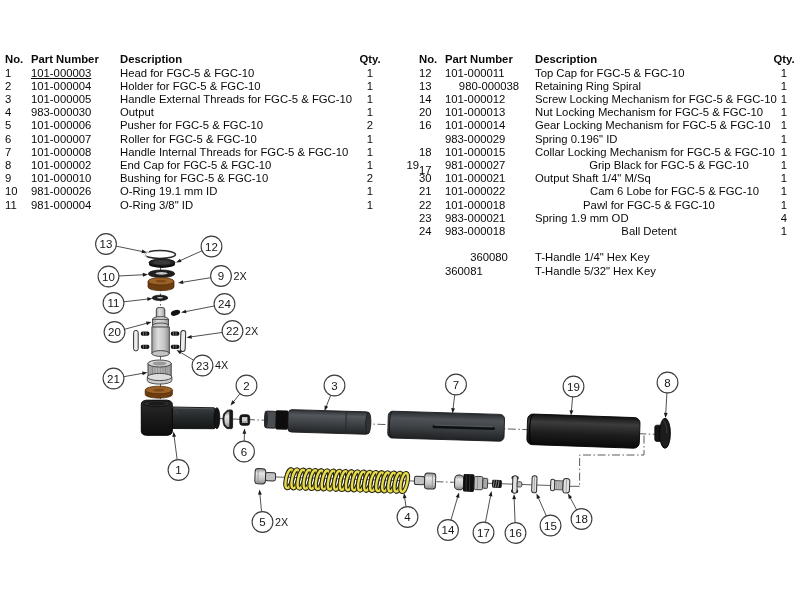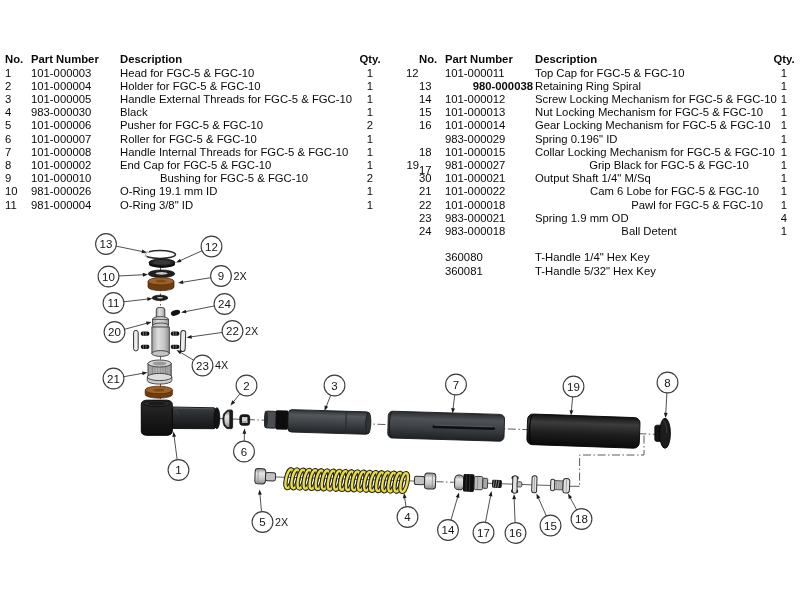--- a/index.html
+++ b/index.html
@@ -18,40 +18,40 @@
 
   <div class="ptable" id="table-left" style="left: 0px; top: 53.4px;">
       <div class="prow hdr" style="top: 0px;">
         <span class="hcell" style="left: 5px; width: 24px; text-align: left; display: inline-block;">No.</span>
         <span class="hcell" style="left: 31px; width: 86px; text-align: left; display: inline-block;">Part Number</span>
         <span class="hcell" style="left: 120px; width: 228px; text-align: left; display: inline-block;">Description</span>
         <span class="hcell" style="left: 350px; width: 40px; text-align: center; display: inline-block;">Qty.</span>
       </div>
       <div class="prow" style="top: 13.2px;">
         <span class="c-no" style="left: 5px; width: 24px; text-align: left; display: inline-block;">1</span>
-        <span class="c-pn" style="left: 31px; width: 86px; text-align: left; display: inline-block;">101-000003</span>
+        <span class="c-pn" style="left: 31px; width: 86px; text-align: left; display: inline-block; text-decoration: underline;">101-000003</span>
         <span class="c-desc" style="left: 120px; width: 228px; text-align: left; display: inline-block;">Head for FGC-5 &amp; FGC-10</span>
         <span class="c-qty" style="left: 350px; width: 40px; text-align: center; display: inline-block;">1</span>
       </div>
       <div class="prow" style="top: 26.4px;">
         <span class="c-no" style="left: 5px; width: 24px; text-align: left; display: inline-block;">2</span>
         <span class="c-pn" style="left: 31px; width: 86px; text-align: left; display: inline-block;">101-000004</span>
         <span class="c-desc" style="left: 120px; width: 228px; text-align: left; display: inline-block;">Holder for FGC-5 &amp; FGC-10</span>
         <span class="c-qty" style="left: 350px; width: 40px; text-align: center; display: inline-block;">1</span>
       </div>
       <div class="prow" style="top: 39.6px;">
         <span class="c-no" style="left: 5px; width: 24px; text-align: left; display: inline-block;">3</span>
         <span class="c-pn" style="left: 31px; width: 86px; text-align: left; display: inline-block;">101-000005</span>
         <span class="c-desc" style="left: 120px; width: 228px; text-align: left; display: inline-block;">Handle External Threads for FGC-5 &amp; FGC-10</span>
         <span class="c-qty" style="left: 350px; width: 40px; text-align: center; display: inline-block;">1</span>
       </div>
       <div class="prow" style="top: 52.8px;">
         <span class="c-no" style="left: 5px; width: 24px; text-align: left; display: inline-block;">4</span>
         <span class="c-pn" style="left: 31px; width: 86px; text-align: left; display: inline-block;">983-000030</span>
-        <span class="c-desc" style="left: 120px; width: 228px; text-align: left; display: inline-block;">Black</span>
+        <span class="c-desc" style="left: 120px; width: 228px; text-align: left; display: inline-block;">Output</span>
         <span class="c-qty" style="left: 350px; width: 40px; text-align: center; display: inline-block;">1</span>
       </div>
       <div class="prow" style="top: 66px;">
         <span class="c-no" style="left: 5px; width: 24px; text-align: left; display: inline-block;">5</span>
         <span class="c-pn" style="left: 31px; width: 86px; text-align: left; display: inline-block;">101-000006</span>
         <span class="c-desc" style="left: 120px; width: 228px; text-align: left; display: inline-block;">Pusher for FGC-5 &amp; FGC-10</span>
         <span class="c-qty" style="left: 350px; width: 40px; text-align: center; display: inline-block;">2</span>
       </div>
       <div class="prow" style="top: 79.2px;">
         <span class="c-no" style="left: 5px; width: 24px; text-align: left; display: inline-block;">6</span>
@@ -67,21 +67,21 @@
       </div>
       <div class="prow" style="top: 105.6px;">
         <span class="c-no" style="left: 5px; width: 24px; text-align: left; display: inline-block;">8</span>
         <span class="c-pn" style="left: 31px; width: 86px; text-align: left; display: inline-block;">101-000002</span>
         <span class="c-desc" style="left: 120px; width: 228px; text-align: left; display: inline-block;">End Cap for FGC-5 &amp; FGC-10</span>
         <span class="c-qty" style="left: 350px; width: 40px; text-align: center; display: inline-block;">1</span>
       </div>
       <div class="prow" style="top: 118.8px;">
         <span class="c-no" style="left: 5px; width: 24px; text-align: left; display: inline-block;">9</span>
         <span class="c-pn" style="left: 31px; width: 86px; text-align: left; display: inline-block;">101-000010</span>
-        <span class="c-desc" style="left: 120px; width: 228px; text-align: center; display: inline-block;">Bushing for FGC-5 &amp; FGC-10</span>
+        <span class="c-desc" style="left: 120px; width: 228px; text-align: left; display: inline-block;">Bushing for FGC-5 &amp; FGC-10</span>
         <span class="c-qty" style="left: 350px; width: 40px; text-align: center; display: inline-block;">2</span>
       </div>
       <div class="prow" style="top: 132px;">
         <span class="c-no" style="left: 5px; width: 24px; text-align: left; display: inline-block;">10</span>
         <span class="c-pn" style="left: 31px; width: 86px; text-align: left; display: inline-block;">981-000026</span>
         <span class="c-desc" style="left: 120px; width: 228px; text-align: left; display: inline-block;">O-Ring 19.1 mm ID</span>
         <span class="c-qty" style="left: 350px; width: 40px; text-align: center; display: inline-block;">1</span>
       </div>
       <div class="prow" style="top: 145.2px;">
         <span class="c-no" style="left: 5px; width: 24px; text-align: left; display: inline-block;">11</span>
@@ -91,39 +91,39 @@
       </div>
     </div>
   <div class="ptable" id="table-right" style="left: 0px; top: 53.4px;">
       <div class="prow hdr" style="top: 0px;">
         <span class="hcell" style="left: 419px; width: 24px; text-align: left; display: inline-block;">No.</span>
         <span class="hcell" style="left: 445px; width: 88px; text-align: left; display: inline-block;">Part Number</span>
         <span class="hcell" style="left: 535px; width: 228px; text-align: left; display: inline-block;">Description</span>
         <span class="hcell" style="left: 764px; width: 40px; text-align: center; display: inline-block;">Qty.</span>
       </div>
       <div class="prow" style="top: 13.2px;">
-        <span class="c-no" style="left: 406px; width: 24px; text-align: left; display: inline-block;">12</span>
+        <span class="c-no" style="left: 419px; width: 24px; text-align: left; display: inline-block;">12</span>
         <span class="c-pn" style="left: 445px; width: 88px; text-align: left; display: inline-block;">101-000011</span>
         <span class="c-desc" style="left: 535px; width: 228px; text-align: left; display: inline-block;">Top Cap for FGC-5 &amp; FGC-10</span>
         <span class="c-qty" style="left: 764px; width: 40px; text-align: center; display: inline-block;">1</span>
       </div>
       <div class="prow" style="top: 26.4px;">
         <span class="c-no" style="left: 419px; width: 24px; text-align: left; display: inline-block;">13</span>
-        <span class="c-pn" style="left: 445px; width: 88px; text-align: right; display: inline-block; font-weight: bold;">980-000038</span>
+        <span class="c-pn" style="left: 445px; width: 88px; text-align: center; display: inline-block;">980-000038</span>
         <span class="c-desc" style="left: 535px; width: 228px; text-align: left; display: inline-block;">Retaining Ring Spiral</span>
         <span class="c-qty" style="left: 764px; width: 40px; text-align: center; display: inline-block;">1</span>
       </div>
       <div class="prow" style="top: 39.6px;">
         <span class="c-no" style="left: 419px; width: 24px; text-align: left; display: inline-block;">14</span>
         <span class="c-pn" style="left: 445px; width: 88px; text-align: left; display: inline-block;">101-000012</span>
         <span class="c-desc" style="left: 535px; width: 228px; text-align: left; display: inline-block;">Screw Locking Mechanism for FGC-5 &amp; FGC-10</span>
         <span class="c-qty" style="left: 764px; width: 40px; text-align: center; display: inline-block;">1</span>
       </div>
       <div class="prow" style="top: 52.8px;">
-        <span class="c-no" style="left: 419px; width: 24px; text-align: left; display: inline-block;">15</span>
+        <span class="c-no" style="left: 419px; width: 24px; text-align: left; display: inline-block;">20</span>
         <span class="c-pn" style="left: 445px; width: 88px; text-align: left; display: inline-block;">101-000013</span>
         <span class="c-desc" style="left: 535px; width: 228px; text-align: right; display: inline-block;">Nut Locking Mechanism for FGC-5 &amp; FGC-10</span>
         <span class="c-qty" style="left: 764px; width: 40px; text-align: center; display: inline-block;">1</span>
       </div>
       <div class="prow" style="top: 66px;">
         <span class="c-no" style="left: 419px; width: 24px; text-align: left; display: inline-block;">16</span>
         <span class="c-pn" style="left: 445px; width: 88px; text-align: left; display: inline-block;">101-000014</span>
         <span class="c-desc" style="left: 535px; width: 228px; text-align: left; display: inline-block;">Gear Locking Mechanism for FGC-5 &amp; FGC-10</span>
         <span class="c-qty" style="left: 764px; width: 40px; text-align: center; display: inline-block;">1</span>
       </div>
@@ -153,37 +153,37 @@
       </div>
       <div class="prow" style="top: 132px;">
         <span class="c-no" style="left: 419px; width: 24px; text-align: left; display: inline-block;">21</span>
         <span class="c-pn" style="left: 445px; width: 88px; text-align: left; display: inline-block;">101-000022</span>
         <span class="c-desc" style="left: 531px; width: 228px; text-align: right; display: inline-block;">Cam 6 Lobe for FGC-5 &amp; FGC-10</span>
         <span class="c-qty" style="left: 764px; width: 40px; text-align: center; display: inline-block;">1</span>
       </div>
       <div class="prow" style="top: 145.2px;">
         <span class="c-no" style="left: 419px; width: 24px; text-align: left; display: inline-block;">22</span>
         <span class="c-pn" style="left: 445px; width: 88px; text-align: left; display: inline-block;">101-000018</span>
-        <span class="c-desc" style="left: 535px; width: 228px; text-align: right; display: inline-block;">Pawl for FGC-5 &amp; FGC-10</span>
+        <span class="c-desc" style="left: 535px; width: 228px; text-align: center; display: inline-block;">Pawl for FGC-5 &amp; FGC-10</span>
         <span class="c-qty" style="left: 764px; width: 40px; text-align: center; display: inline-block;">1</span>
       </div>
       <div class="prow" style="top: 158.4px;">
         <span class="c-no" style="left: 419px; width: 24px; text-align: left; display: inline-block;">23</span>
         <span class="c-pn" style="left: 445px; width: 88px; text-align: left; display: inline-block;">983-000021</span>
         <span class="c-desc" style="left: 535px; width: 228px; text-align: left; display: inline-block;">Spring 1.9 mm OD</span>
         <span class="c-qty" style="left: 764px; width: 40px; text-align: center; display: inline-block;">4</span>
       </div>
       <div class="prow" style="top: 171.6px;">
         <span class="c-no" style="left: 419px; width: 24px; text-align: left; display: inline-block;">24</span>
         <span class="c-pn" style="left: 445px; width: 88px; text-align: left; display: inline-block;">983-000018</span>
         <span class="c-desc" style="left: 535px; width: 228px; text-align: center; display: inline-block;">Ball Detent</span>
         <span class="c-qty" style="left: 764px; width: 40px; text-align: center; display: inline-block;">1</span>
       </div>
       <div class="prow" style="top: 198px;">
-        <span class="c-pn" style="left: 445px; width: 88px; text-align: left; display: inline-block;">360080</span>
+        <span class="c-pn" style="left: 445px; width: 88px; text-align: center; display: inline-block;">360080</span>
         <span class="c-desc" style="left: 535px; width: 228px; text-align: left; display: inline-block;">T-Handle 1/4" Hex Key</span>
       </div>
       <div class="prow" style="top: 211.2px;">
         <span class="c-pn" style="left: 445px; width: 88px; text-align: left; display: inline-block;">360081</span>
         <span class="c-desc" style="left: 535px; width: 228px; text-align: left; display: inline-block;">T-Handle 5/32" Hex Key</span>
       </div>
     </div>
 
   <svg class="diagram" width="800" height="600" viewBox="0 0 800 600">
     <defs>

